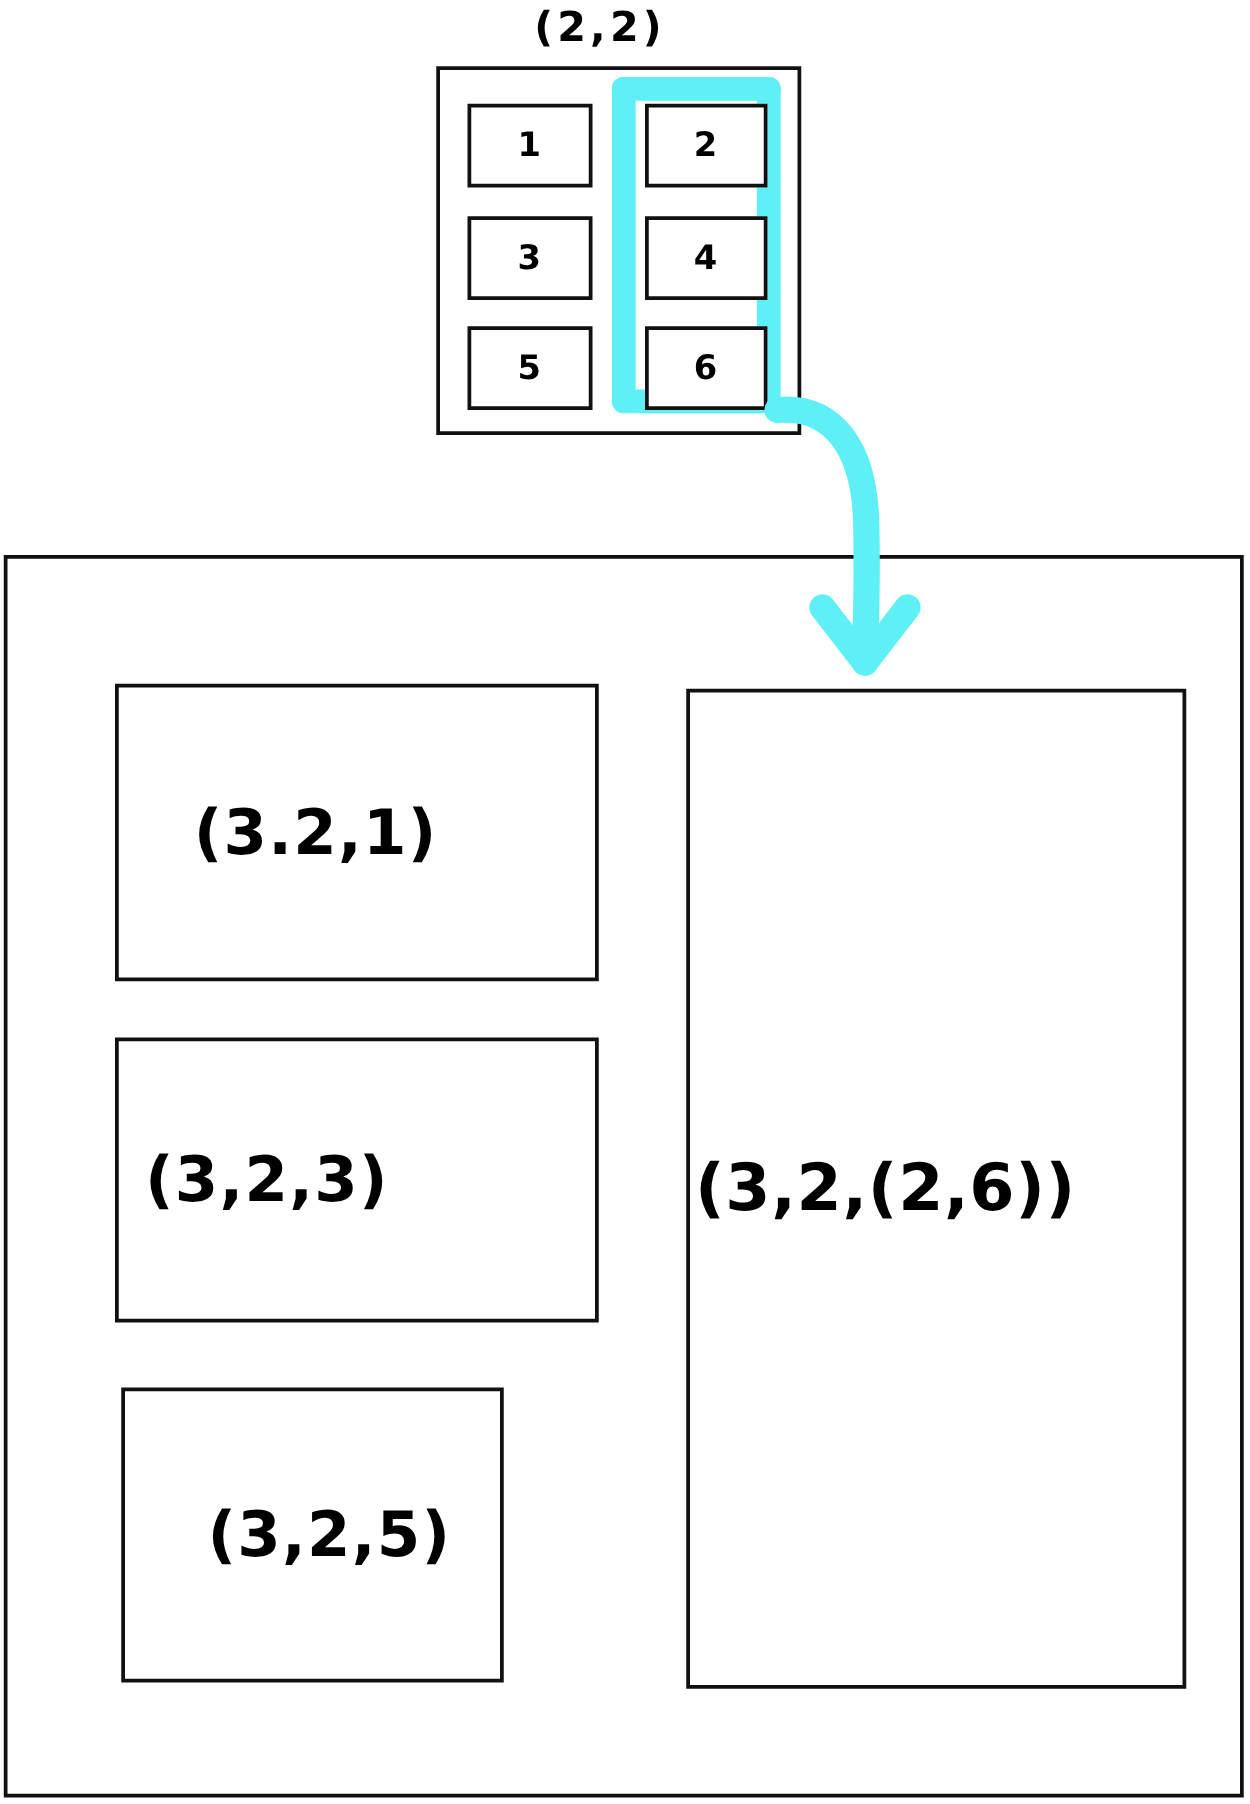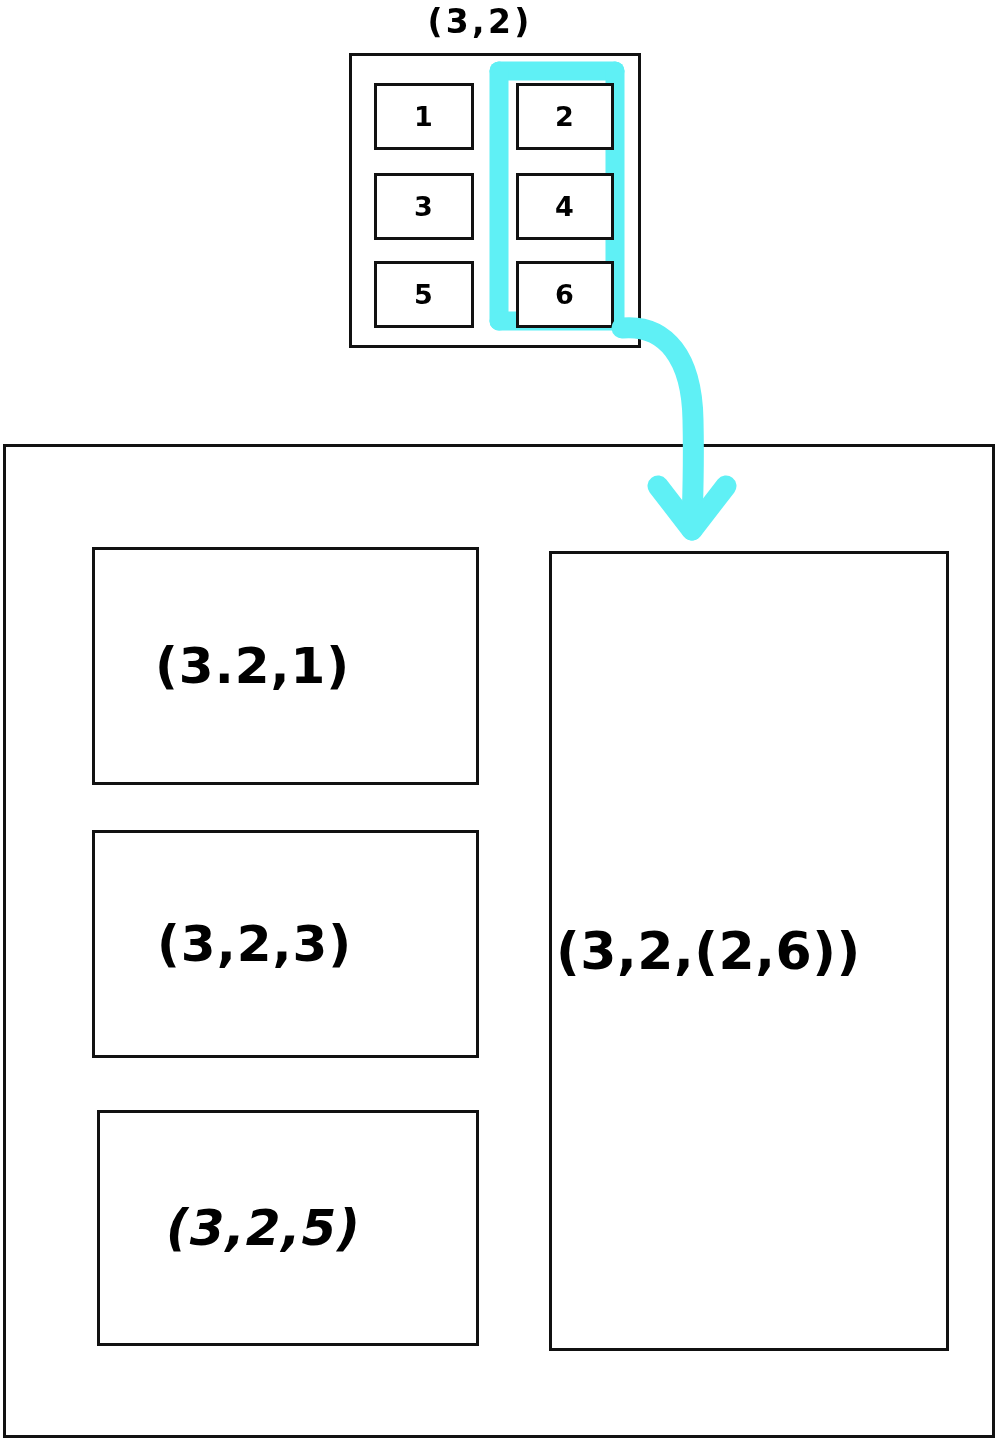--- a/index.html
+++ b/index.html
@@ -105,37 +105,37 @@
     border: 3px solid #111111;
     box-sizing: border-box;
     background: #ffffff;
     display: flex;
     align-items: center;
   }
   .result-box .hand { width: 100%; }
 
   #result-left-1 { left: 86px; top: 100px; width: 387px; height: 238px; }
   #result-left-2 { left: 86px; top: 383px; width: 387px; height: 228px; }
-  #result-left-3 { left: 91px; top: 663px; width: 382px; height: 236px; font-style: italic; }
+  #result-left-3 { left: 91px; top: 663px; width: 306px; height: 236px; }
 
   #result-left-1 .hand { font-size: 50px; padding-left: 60px; letter-spacing: 0.02em; }
-  #result-left-2 .hand { font-size: 50px; padding-left: 62px; letter-spacing: 0.02em; }
+  #result-left-2 .hand { font-size: 50px; letter-spacing: 0.02em; margin-left: 21px; }
   #result-left-3 .hand { font-size: 50px; padding-left: 66px; letter-spacing: 0.02em; }
 
   #result-right { left: 543px; top: 104px; width: 400px; height: 800px; }
   #result-right .hand {
     font-size: 52px;
     padding-left: 4px;
     letter-spacing: 0.01em;
   }
 </style>
 </head>
 <body>
 
-<div id="title" class="hand">(3,2)</div>
+<div id="title" class="hand">(2,2)</div>
 
 <div id="source-grid">
 
   <div class="cell col-a row-1 hand">1</div>
   <div class="cell col-a row-2 hand">3</div>
   <div class="cell col-a row-3 hand">5</div>
 
   <div class="cell col-b row-1 hand">2</div>
   <div class="cell col-b row-2 hand">4</div>
   <div class="cell col-b row-3 hand">6</div>

